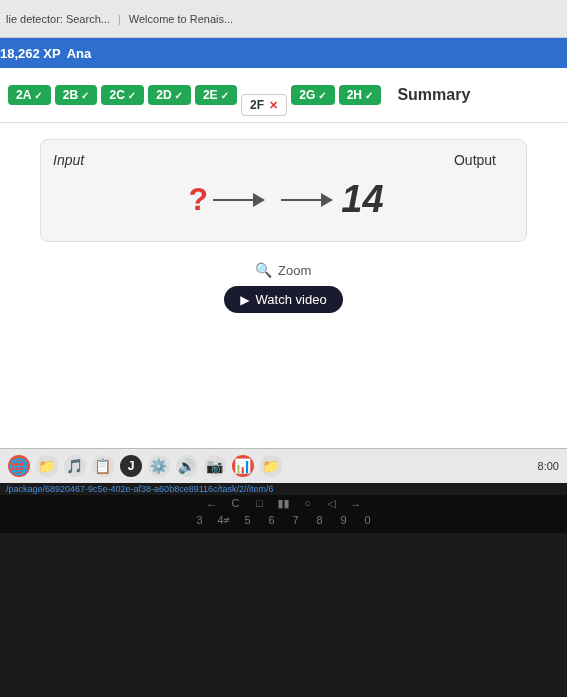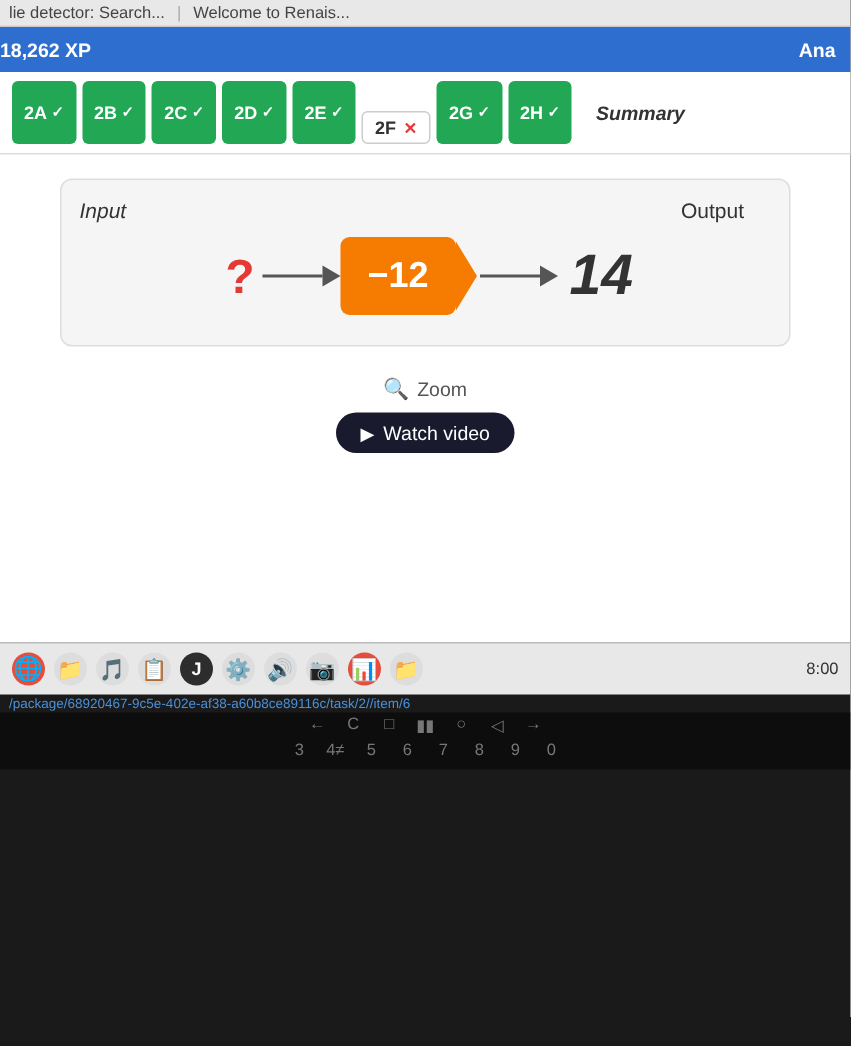--- a/index.html
+++ b/index.html
@@ -7,21 +7,21 @@
       width: 567px;
       height: 697px;
       overflow: hidden;
       background: #1a1a1a;
       font-family: Arial, sans-serif;
     }
 
     
     .browser-bar {
       width: 100%;
-      height: 18px;
+      height: 38px;
       background: #e8e8e8;
       display: flex;
       align-items: center;
       padding: 0 6px;
       gap: 8px;
       font-size: 11px;
       color: #333;
       border-bottom: 1px solid #ccc;
     }
 
@@ -31,32 +31,33 @@
       background: #fff;
       height: 410px;
     }
 
     
     .xp-bar {
       background: #2d6ecf;
       height: 30px;
       display: flex;
       align-items: center;
-      justify-content: space-between;
+      justify-content: flex-start;
       padding-right: 10px;
       color: white;
       font-size: 13px;
       font-weight: bold;
     }
 
     
     .nav-tabs {
       background: #fff;
       padding: 6px 8px;
       display: flex;
+      align-items: center;
       gap: 4px;
       flex-wrap: wrap;
       border-bottom: 1px solid #ddd;
     }
 
     .tab {
       display: flex;
       align-items: center;
       gap: 3px;
       padding: 3px 8px;
@@ -80,24 +81,23 @@
 
     .tab-x {
       color: #e53935;
       font-size: 11px;
       margin-left: 2px;
     }
 
     .tab-summary {
       background: transparent;
       color: #333;
-      font-size: 13px;
+      font-size: 16px;
       font-weight: bold;
       margin-left: 4px;
-      font-style: italic;
     }
 
     
     .question-area {
       padding: 16px 20px;
       text-align: center;
     }
 
     .question-text {
       font-size: 16px;
@@ -345,23 +345,20 @@
 
       <div style="display:flex; align-items:center; gap:0; width:100%; margin-top:18px; justify-content:center;">
 
         <span class="question-mark">?</span>
 
         <div class="arrow-line">
           <div class="line"></div>
           <div class="arrow"></div>
         </div>
 
-        <div class="operation-box">
-          <span>−12</span>
-        </div>
 
         <div class="arrow-line" style="margin-left:16px;">
           <div class="line"></div>
           <div class="arrow"></div>
         </div>
 
         <span class="output-number" style="margin-left:8px;">14</span>
       </div>
     </div>
 

